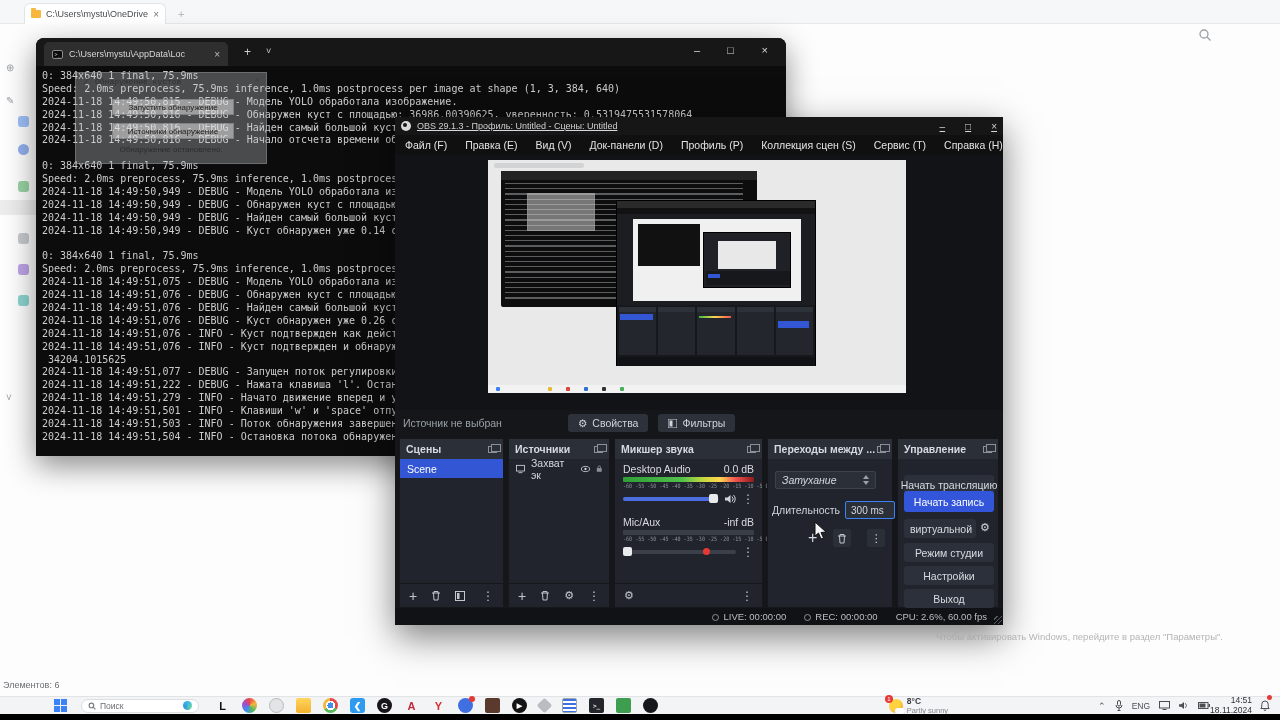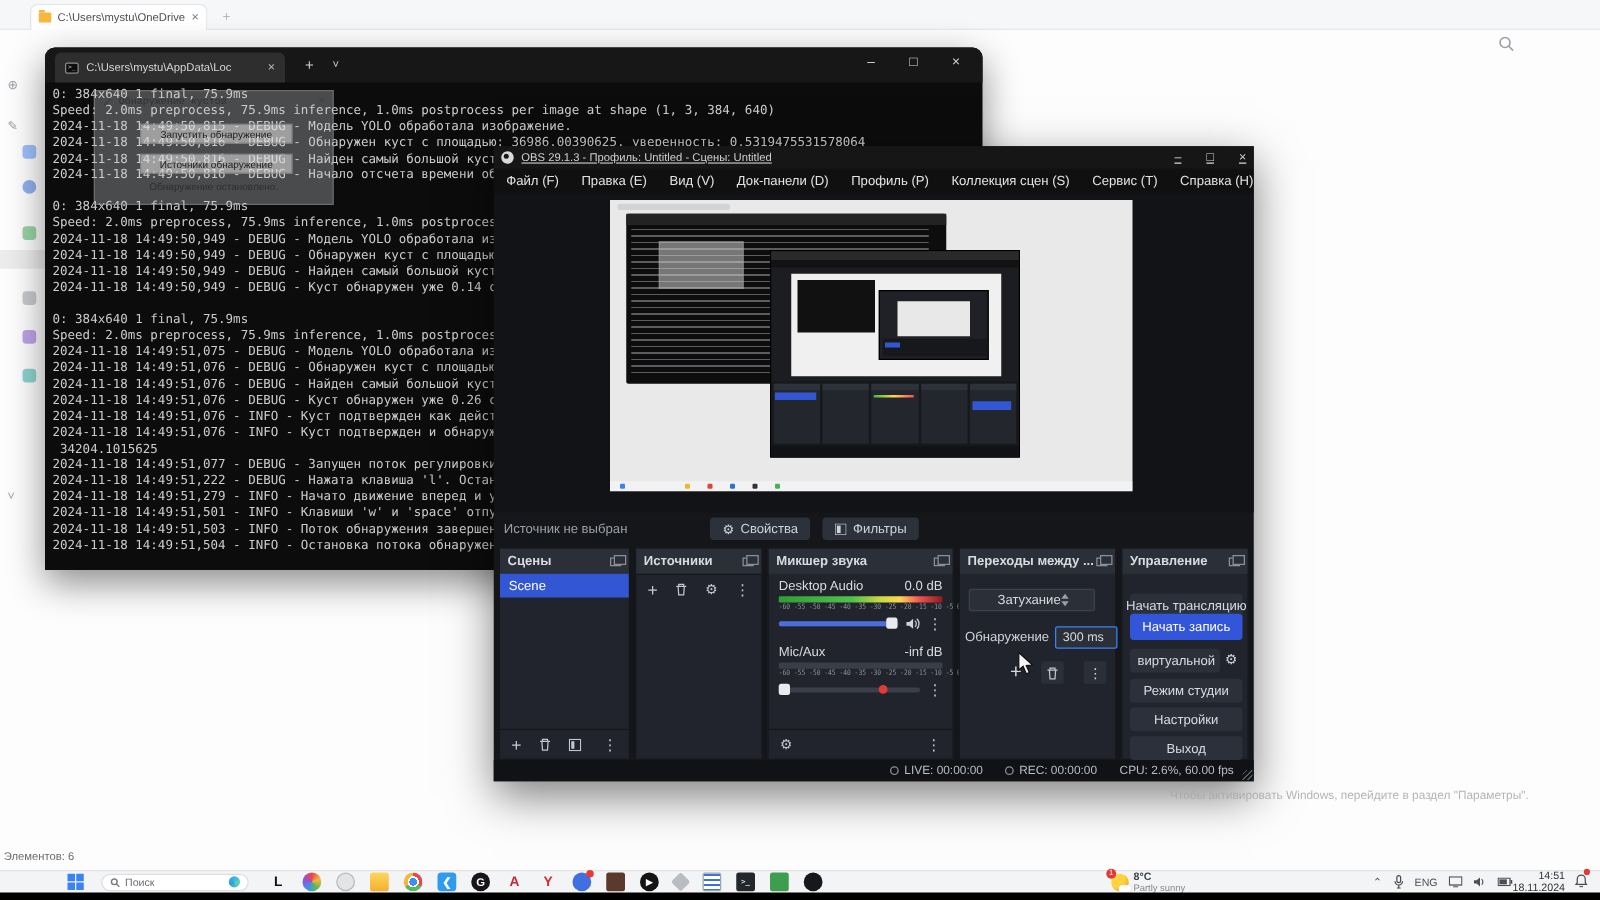--- a/index.html
+++ b/index.html
@@ -110,21 +110,21 @@
   .meter.mic { background:#3a3e47; }
   .ticks { margin:0 8px; font-family:"DejaVu Sans Mono", monospace; font-size:6px; color:#8b9099; white-space:nowrap; transform:scaleX(.84); transform-origin:left; }
   .slider-row { display:flex; align-items:center; gap:6px; margin:3px 8px 0 8px; }
   .slider { position:relative; flex:1; height:4px; background:#3b3f4a; border-radius:2px; }
   .slider .fill { position:absolute; left:0; top:0; height:4px; background:#4a6ee0; border-radius:2px; }
   .slider .knob { position:absolute; top:-3px; width:9px; height:9px; background:#e8eaee; border-radius:2px; }
   .slider .reddot { position:absolute; top:-2px; width:7px; height:7px; border-radius:50%; background:#e53935; }
   .vdots { color:#c2c6cd; font-size:12px; }
 
   
-  .sel-box { position:absolute; left:7px; top:12px; width:101px; height:18px; background:#2b2f38; border:1px solid #3c414c; border-radius:2px; display:flex; align-items:center; padding:0 22px; font-size:10.5px; color:#d5d8de; }
+  .sel-box { position:absolute; left:7px; top:12px; width:101px; height:18px; background:#2b2f38; border:1px solid #3c414c; border-radius:2px; display:flex; align-items:center; padding:0 6px; font-size:10.5px; color:#d5d8de;font-style:italic; }
   .spin { margin-left:auto; display:flex; flex-direction:column; gap:2px; }
   .tri-up { width:0; height:0; border-left:3px solid transparent; border-right:3px solid transparent; border-bottom:4px solid #9aa0aa; }
   .tri-dn { width:0; height:0; border-left:3px solid transparent; border-right:3px solid transparent; border-top:4px solid #9aa0aa; }
   #dur-row { position:absolute; left:4px; top:42px; display:flex; align-items:center; gap:5px; }
   #dur-label { font-size:10.5px; color:#cfd3da; }
   #dur-box { width:50px; height:18px; background:#2b2f38; border:1px solid #3b82f6; border-radius:2px; display:flex; align-items:center; padding:0 5px; font-size:10px; color:#d5d8de; }
   #trans-tools { position:absolute; left:40px; top:70px; display:flex; align-items:center; gap:16px; color:#d5d8de; }
   .tool-box { width:18px; height:18px; background:#2b2f38; border-radius:2px; display:flex; align-items:center; justify-content:center; }
 
   
@@ -370,20 +370,38 @@
           <span class="ft-dots">⋮</span>
         </div>
       </div>
 
       <div class="panel" style="left:113px; width:102px;">
         <div class="panel-hd">
             <span>Источники</span>
             <span class="sp"></span>
             <span class="dock-ico"></span>
           </div>
+        <div class="panel-bd">
+          <div class="source-item">
+            <svg width="11" height="10" viewBox="0 0 11 10">
+                <rect x="0.5" y="0.5" width="10" height="7" fill="none" stroke="#d5d8de"></rect>
+                <line x1="3" y1="9.5" x2="8" y2="9.5" stroke="#d5d8de"></line>
+              </svg>
+            <span>Захват эк</span>
+            <span class="spacer"></span>
+            <svg width="11" height="8" viewBox="0 0 11 8">
+                <ellipse cx="5.5" cy="4" rx="5" ry="3.2" fill="none" stroke="#d5d8de"></ellipse>
+                <circle cx="5.5" cy="4" r="1.4" fill="#d5d8de"></circle>
+              </svg>
+            <svg width="8" height="9" viewBox="0 0 8 9">
+                <rect x="1" y="4" width="6" height="4.5" fill="#8b9099"></rect>
+                <path d="M2.5 4V2.8a1.5 1.5 0 0 1 3 0V4" fill="none" stroke="#8b9099"></path>
+              </svg>
+          </div>
+        </div>
         <div class="panel-ft">
           <span class="ft-plus">+</span>
           <svg width="10" height="11" viewBox="0 0 10 11">
               <path d="M1 3h8M3 3V1.5h4V3M2.5 3l.5 7h4l.5-7" fill="none" stroke="#c2c6cd" stroke-width="1"></path>
             </svg>
           <span>⚙</span>
           <span class="ft-dots">⋮</span>
         </div>
       </div>
 
@@ -439,21 +457,21 @@
           </div>
         <div class="panel-bd">
           <div class="sel-box">
             <span>Затухание</span>
             <span class="spin">
                 <span class="tri-up"></span>
                 <span class="tri-dn"></span>
               </span>
           </div>
           <div id="dur-row">
-            <span id="dur-label">Обнаружение</span>
+            <span id="dur-label">Длительность</span>
             <div id="dur-box">
               <span>300 ms</span>
             </div>
             <span class="spin">
                 <span class="tri-up"></span>
                 <span class="tri-dn"></span>
               </span>
           </div>
           <div id="trans-tools">
             <span class="ft-plus" style="font-size:16px;">+</span>

